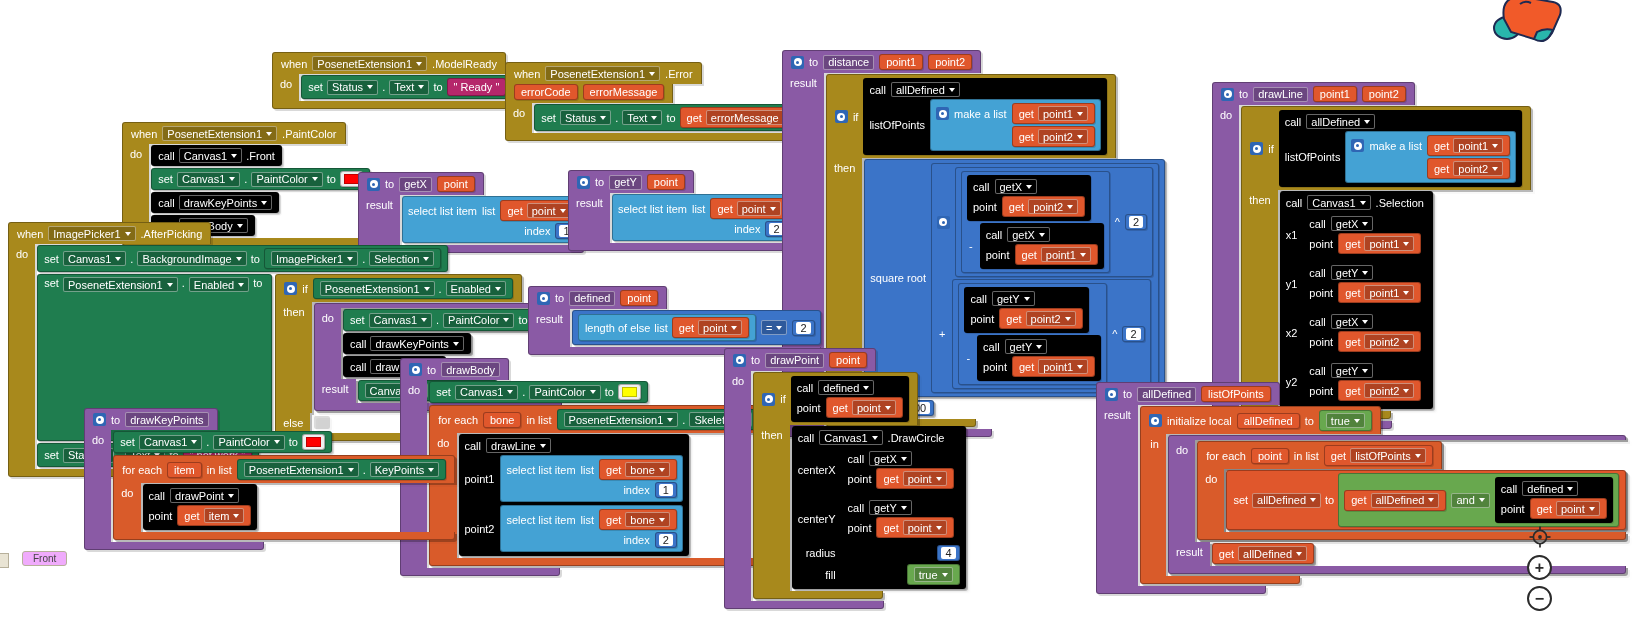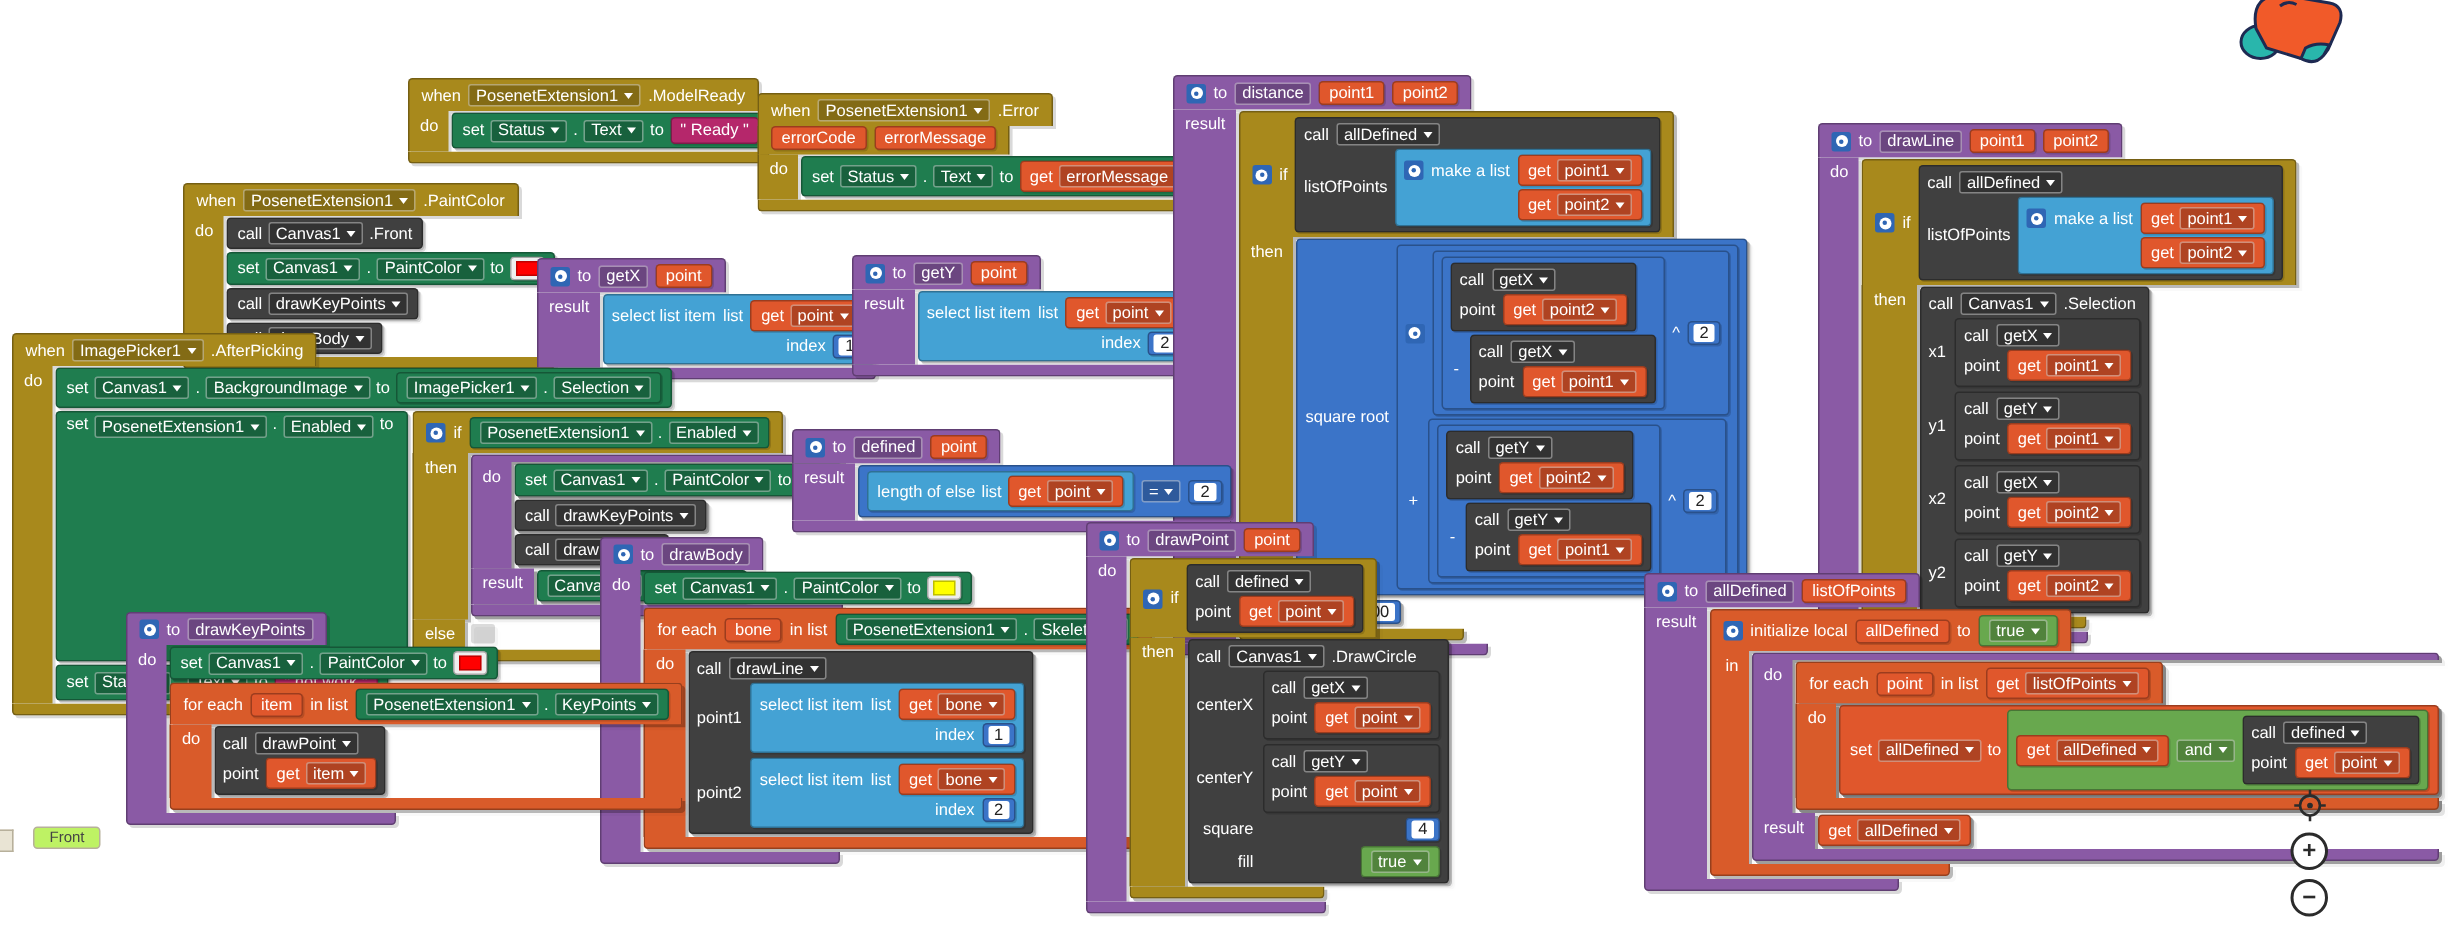--- a/index.html
+++ b/index.html
@@ -15,39 +15,39 @@
 .slot{display:flex;align-items:flex-start;justify-content:flex-end;padding:4px 7px;border-left:1px solid rgba(0,0,0,.3);white-space:nowrap;min-width:26px}
 .stack{display:flex;flex-direction:column;align-items:flex-start;gap:2px;padding:1px 0 2px 2px}
 .footrow{height:8px;border:1px solid rgba(0,0,0,.3);border-top:none;border-radius:0 0 3px 3px;align-self:stretch;min-width:80px}
 .c-gold>.hdrrow,.c-gold>.caprow,.c-gold>.bodyrow>.slot,.c-gold>.footrow{background:#A8891C}
 .c-purple>.hdrrow,.c-purple>.caprow,.c-purple>.bodyrow>.slot,.c-purple>.footrow{background:#8A5AA5}
 .c-orange>.hdrrow,.c-orange>.caprow,.c-orange>.bodyrow>.slot,.c-orange>.footrow{background:#D95B2A}
 .stmt{display:inline-flex;align-items:center;gap:4px;padding:2px 6px;border:1px solid rgba(0,0,0,.3);border-radius:3px;box-shadow:1px 1px 0 rgba(0,0,0,.15);font-size:11px;color:#fff;white-space:nowrap}
 .vblock{display:inline-flex;flex-direction:column;align-items:flex-start;gap:2px;padding:3px 5px;border:1px solid rgba(0,0,0,.3);border-radius:3px;box-shadow:1px 1px 0 rgba(0,0,0,.15);font-size:11px;color:#fff}
 .vhdr{display:flex;align-items:center;gap:5px;white-space:nowrap}
 .argrow{display:flex;align-items:center;gap:5px;align-self:flex-end;white-space:nowrap}
-.argcol{display:grid;grid-template-columns:auto auto;gap:3px 6px;justify-items:end;align-items:center;align-self:flex-end}.bg-green{background:#1F7D4F}.bg-purple{background:#404040}.bg-orange{background:#E0572C}.bg-blue{background:#3B74C8}.bg-cyan{background:#44A2D4}.bg-logic{background:#68A84E}.bg-text{background:#B5276B}
+.argcol{display:grid;grid-template-columns:auto auto;gap:3px 6px;justify-items:end;align-items:center;align-self:flex-end}.bg-green{background:#1F7D4F}.bg-purple{background:#000000}.bg-orange{background:#E0572C}.bg-blue{background:#3B74C8}.bg-cyan{background:#44A2D4}.bg-logic{background:#68A84E}.bg-text{background:#B5276B}
 .fld{display:inline-flex;align-items:center;gap:4px;background:rgba(0,0,0,.22);border:1px solid rgba(255,255,255,.4);border-radius:2px;padding:0 4px;height:15px;white-space:nowrap}
 .caret{display:inline-block;width:0;height:0;border-left:3.5px solid transparent;border-right:3.5px solid transparent;border-top:4px solid #fff}
 .param{display:inline-flex;align-items:center;background:#E0572C;border:1px solid rgba(0,0,0,.3);border-radius:3px;padding:1px 6px;box-shadow:1px 1px 0 rgba(0,0,0,.15);color:#fff;font-size:11px}
 .numfld{background:#fff;color:#222;border-radius:2px;padding:0 4px;min-width:12px;text-align:center;display:inline-block}
 .numblk{padding:1px 3px}
 .gear{position:relative;display:inline-block;width:13px;height:13px;background:#2F66B4;border-radius:2px;flex:none}
 .gear::before{content:"";position:absolute;inset:2.5px;background:#fff;border-radius:50%}
 .gear::after{content:"";position:absolute;inset:5px;background:#2F66B4;border-radius:50%}
 .colorblk{padding:2px 3px;background:#efefef}
 .swatch{display:inline-block;width:15px;height:10px;border:1px solid rgba(0,0,0,.25)}
 .sw-red{background:#FF0000}.sw-yellow{background:#FFFF00}
 .arglbl{white-space:nowrap}
 .oplbl{padding:0 2px}
 .socket{width:16px;height:13px;background:rgba(0,0,0,.14);border-radius:2px;margin:2px}
 .tallset{display:flex;align-items:stretch;gap:3px}
 .settall{align-items:flex-start;min-width:235px}
 .front-frag{position:absolute;left:0;top:553px;width:9px;height:15px;background:#E9E4D4;border:1px solid #B7B09B;border-left:none}
-.front-chip{position:absolute;left:22px;top:551px;background:#bef264;border:1px solid #B7B09B;border-radius:3px;padding:1px 10px;font-size:10px;color:#444}
+.front-chip{position:absolute;left:22px;top:551px;background:#f0abfc;border:1px solid #B7B09B;border-radius:3px;padding:1px 10px;font-size:10px;color:#444}
 .zoom-panel{position:absolute;right:88px;top:524px;display:flex;flex-direction:column;align-items:center;gap:6px}
 .zbtn{width:25px;height:25px;border-radius:50%;border:2px solid #2b2b2b;display:flex;align-items:center;justify-content:center;font-size:16px;font-weight:bold;color:#2b2b2b;background:#fff;line-height:1;cursor:pointer}
 .ztarget{width:25px;height:25px;display:flex;align-items:center;justify-content:center;cursor:pointer}
 .logo{position:absolute;right:70px;top:-5px}
 </style>
 </head>
 <body>
 
 <div id="canvas">
 
@@ -1121,21 +1121,21 @@
                           <span>point</span>
                           <span class="stmt bg-orange">
                             <span>get</span>
                             <span class="fld">
                               <span>point</span>
                               <i class="caret"></i>
                             </span>
                           </span>
                         </div>
         </div>
-        <span class="arglbl">square</span>
+        <span class="arglbl">radius</span>
         <span class="stmt bg-blue numblk">
                         <span class="numfld">4</span>
                       </span>
         <span class="arglbl">fill</span>
         <span class="stmt bg-logic">
                         <span class="fld">
                           <span>true</span>
                           <i class="caret"></i>
                         </span>
                       </span>

